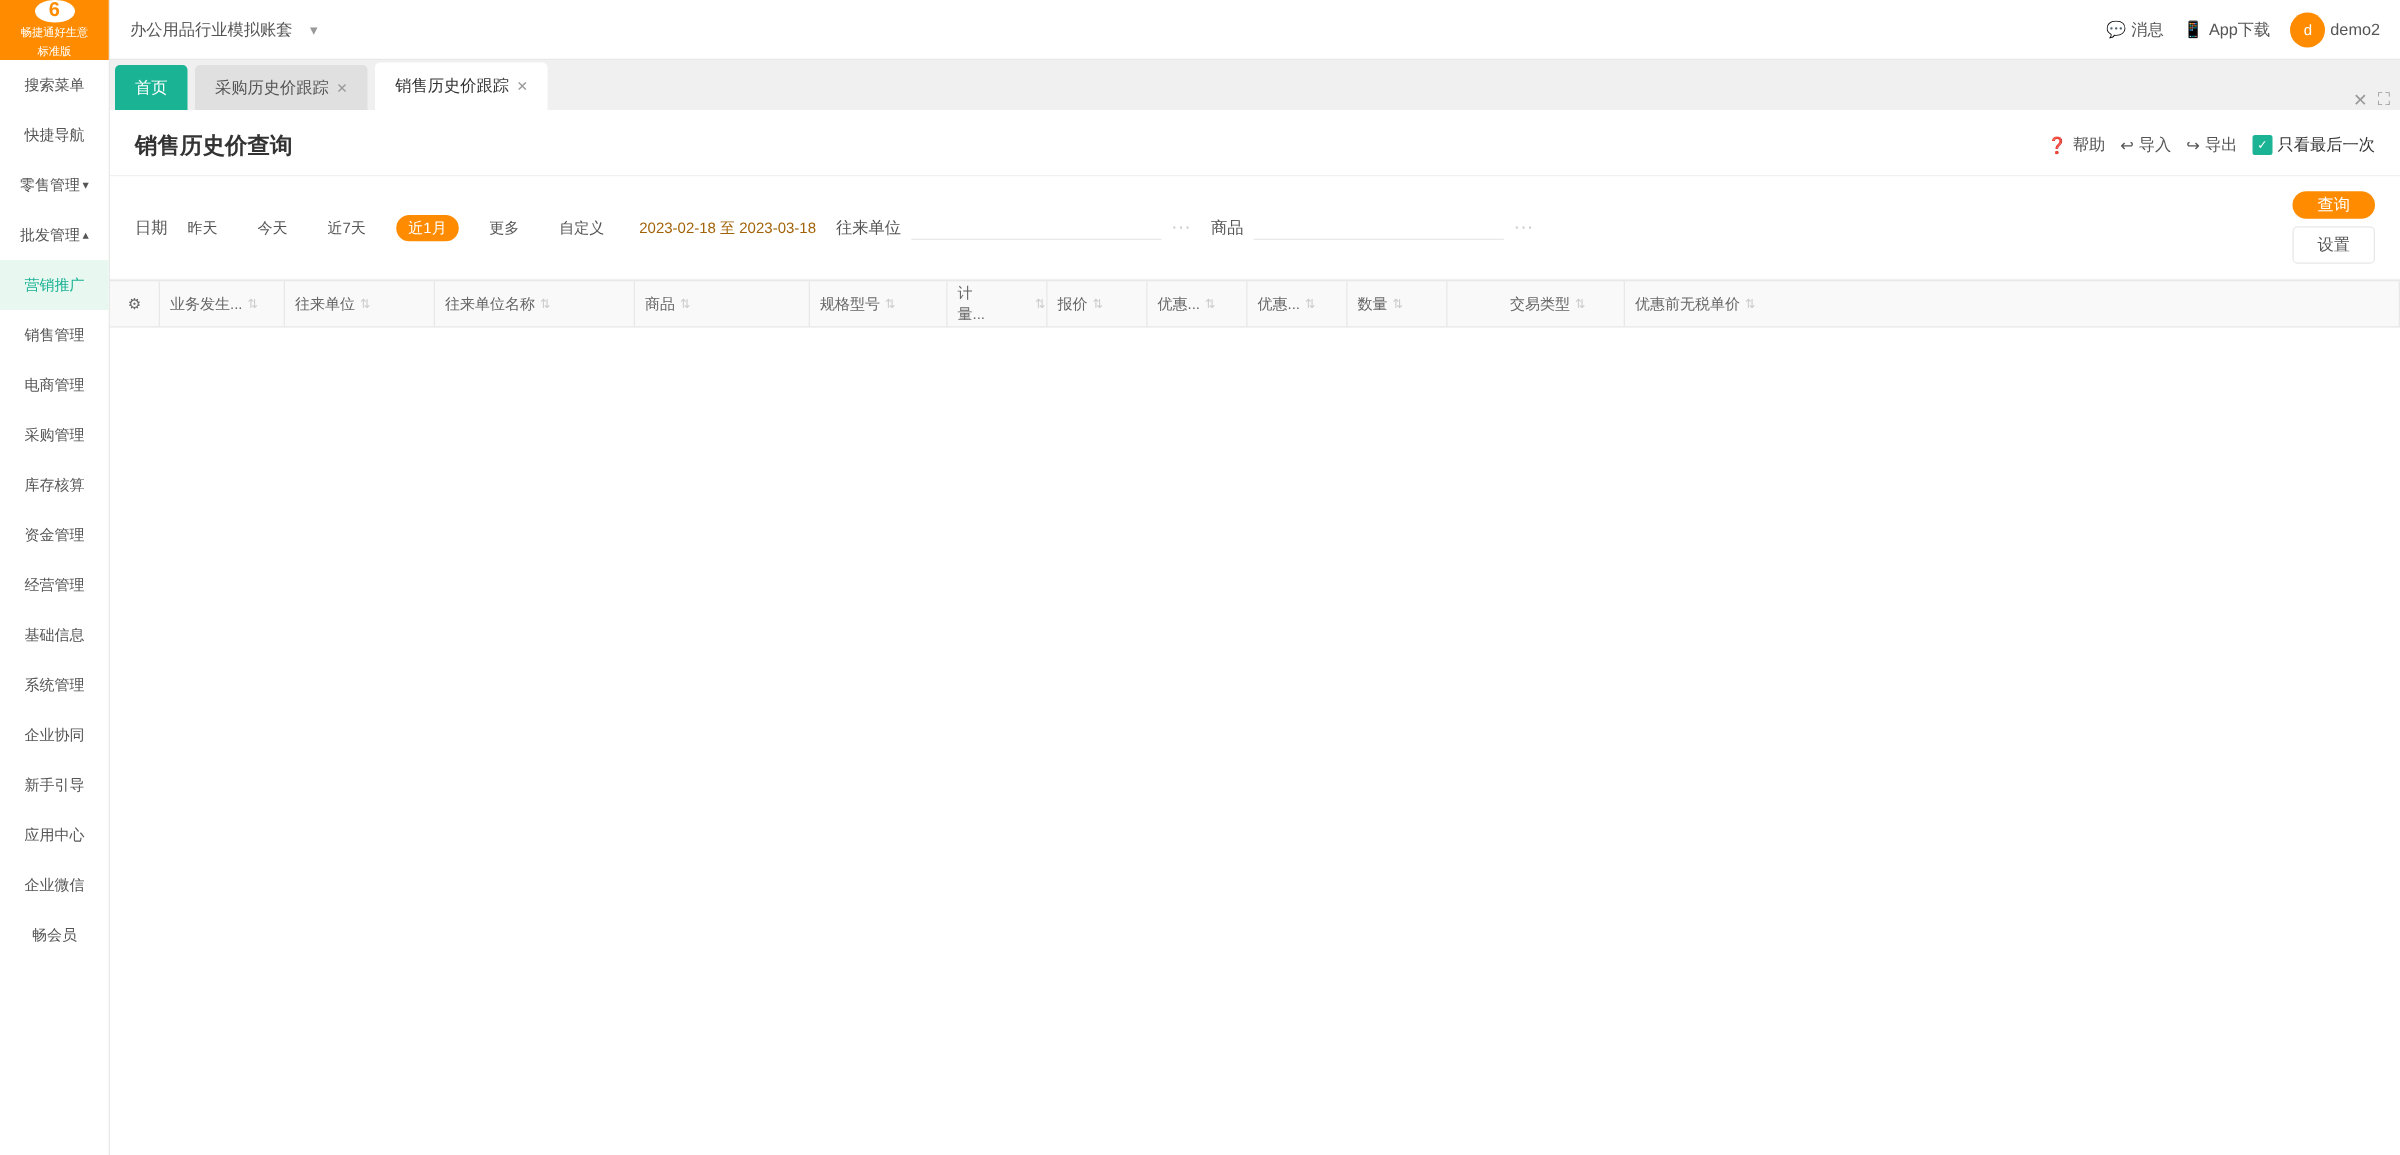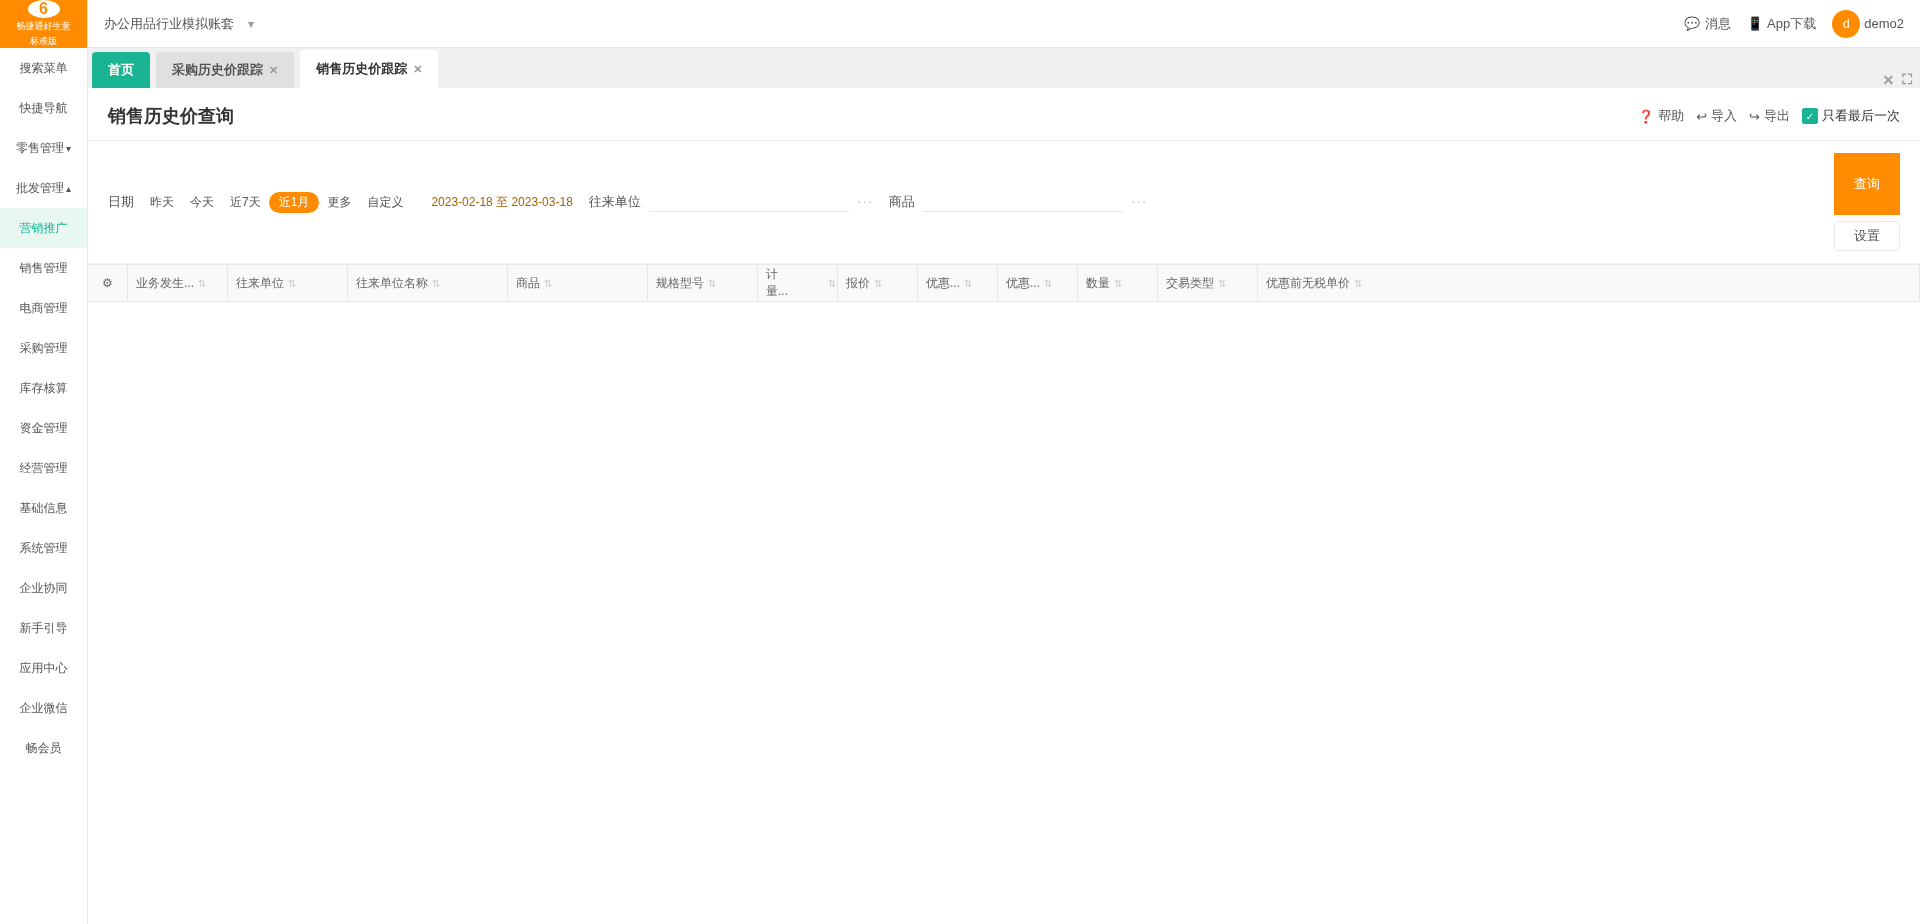--- a/index.html
+++ b/index.html
@@ -19,21 +19,21 @@
     
     .topbar { height: 48px; background: #fff; display: flex; align-items: center; justify-content: space-between; padding: 0 16px; border-bottom: 1px solid #e8e8e8; flex-shrink: 0; }
     .topbar-left { display: flex; align-items: center; gap: 14px; }
     .topbar-title { font-size: 13px; color: #555; }
     .topbar-dropdown { color: #999; font-size: 12px; cursor: pointer; }
     .topbar-right { display: flex; align-items: center; gap: 16px; }
     .topbar-right-item { display: flex; align-items: center; gap: 4px; color: #555; font-size: 13px; cursor: pointer; }
     .topbar-avatar { width: 28px; height: 28px; border-radius: 50%; background: #ff8c00; display: flex; align-items: center; justify-content: center; color: #fff; font-size: 12px; }
 
     
-    .tabs { height: 40px; background: #f0f0f0; display: flex; align-items: flex-end; flex-shrink: 0; font-weight: bold; }
+    .tabs { height: 40px; background: #f0f0f0; display: flex; align-items: flex-end; flex-shrink: 0; }
     .tab { height: 36px; padding: 0 16px; display: flex; align-items: center; gap: 6px; cursor: pointer; font-size: 13px; color: #555; background: #e0e0e0; border-radius: 4px 4px 0 0; margin-right: 2px; margin-left: 4px; }
     .tab.active { background: #fff; color: #333; height: 38px; }
     .tab.home { background: #1ab394; color: #fff; }
     .tab-close { color: #999; font-size: 11px; cursor: pointer; }
     .tabs-actions { margin-left: auto; display: flex; align-items: center; gap: 8px; padding-right: 8px; }
     .tabs-action-btn { cursor: pointer; color: #999; font-size: 14px; }
 
     
     .page-content { flex: 1; background: #fff; overflow: auto; padding: 0; }
 
@@ -42,47 +42,47 @@
     .page-title { font-size: 18px; font-weight: bold; color: #333; }
     .page-actions { display: flex; align-items: center; gap: 12px; }
     .action-item { display: flex; align-items: center; gap: 4px; cursor: pointer; color: #555; font-size: 13px; }
     .checkbox-item { display: flex; align-items: center; gap: 4px; }
     .checkbox-icon { width: 16px; height: 16px; border: 1px solid #1ab394; background: #1ab394; border-radius: 2px; display: flex; align-items: center; justify-content: center; color: #fff; font-size: 10px; }
 
     
     .filter-bar { padding: 12px 20px; display: flex; align-items: center; gap: 16px; border-bottom: 1px solid #f0f0f0; flex-wrap: wrap; }
     .filter-group { display: flex; align-items: center; gap: 8px; }
     .filter-label { color: #555; font-size: 13px; }
-    .date-options { display: flex; align-items: center; gap: 0; justify-content: space-between; }
+    .date-options { display: flex; align-items: center; gap: 16px; justify-content: space-between; }
     .date-btn { padding: 2px 8px; border-radius: 3px; cursor: pointer; font-size: 12px; color: #555; border: none; background: none; }
     .date-btn.active { background: #ff8c00; color: #fff; border-radius: 12px; padding: 2px 10px; }
     .date-range { font-size: 12px; color: #a16207; margin-left: 4px; }
     .filter-input-group { display: flex; align-items: center; gap: 8px; }
     .filter-input { border: none; border-bottom: 1px solid #e8e8e8; padding: 2px 4px; width: 200px; font-size: 13px; outline: none; color: #333; }
     .filter-dots { color: #ccc; cursor: pointer; font-size: 16px; }
-    .query-btn { background: #ff8c00; color: #fff; border: none; padding: 22px 20px; border-radius: 0; cursor: pointer; font-size: 13px; }
+    .query-btn { background: #ff8c00; color: #fff; border: none; padding: 2px 20px; border-radius: 12px; cursor: pointer; font-size: 13px; }
     .settings-btn { background: #fff; color: #555; border: 1px solid #e8e8e8; padding: 5px 16px; border-radius: 4px; cursor: pointer; font-size: 13px; }
 
     
     .table-container { padding: 0 0; }
     .table-header { display: flex; align-items: center; background: #f9f9f9; border-bottom: 1px solid #e8e8e8; border-top: 1px solid #e8e8e8; height: 38px; }
     .th { display: flex; align-items: center; padding: 0 8px; font-size: 12px; color: #666; border-right: 1px solid #e8e8e8; height: 100%; flex-shrink: 0; gap: 4px; cursor: pointer; }
     .sort-icon { color: #ccc; font-size: 10px; }
     .th-settings { width: 40px; justify-content: center; }
     .th-date { width: 100px; }
     .th-unit-code { width: 120px; }
     .th-unit-name { width: 160px; }
     .th-product { width: 140px; }
     .th-spec { width: 110px; }
     .th-unit { width: 80px; gap: 40px; }
     .th-price { width: 80px; }
     .th-discount1 { width: 80px; }
     .th-discount2 { width: 80px; }
     .th-qty { width: 80px; }
-    .th-trade { width: 100px; }
+    .th-trade { width: 100px; margin-left: 42px; }
     .th-tax-price { flex: 1; }
 
     
     .empty-state { display: flex; flex-direction: column; align-items: center; justify-content: center; padding: 80px 0; }
     .empty-text { color: #ccc; font-size: 13px; }
 
     
     .empty-illustration { position: relative; width: 100px; height: 90px; }
   </style>
 </head>

